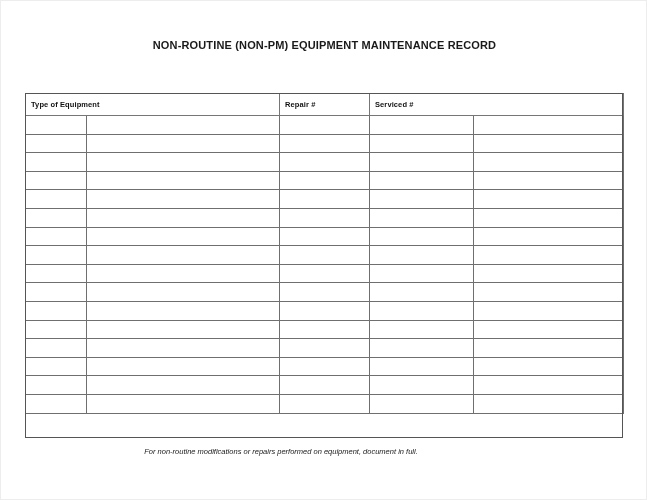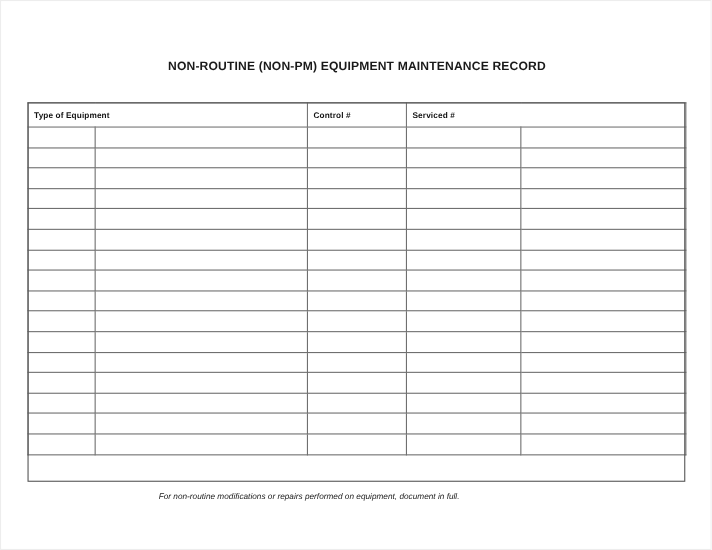--- a/index.html
+++ b/index.html
@@ -18,21 +18,21 @@
     position: relative;
     width: 647px;
     height: 500px;
     box-sizing: border-box;
     border: 1px solid #ededed;
     background: #ffffff;
   }
   #doc-title {
     position: absolute;
     left: 0;
-    top: 54px;
+    top: 38px;
     width: 647px;
     text-align: center;
     font-size: 11px;
     font-weight: bold;
     letter-spacing: 0.15px;
     color: #1a1a1a;
   }
   #record-table {
     position: absolute;
     left: 24px;
@@ -101,21 +101,21 @@
     <colgroup>
       <col style="width:61px">
       <col style="width:193px">
       <col style="width:90px">
       <col style="width:104px">
       <col style="width:150px">
     </colgroup>
     <tbody>
       <tr>
         <td class="ident-cell" colspan="2">Type of Equipment</td>
-        <td class="ident-cell">Control #</td>
+        <td class="ident-cell">Repair #</td>
         <td class="ident-cell" colspan="2">Serviced #</td>
       </tr>
     </tbody>
     <tbody id="log-body">
         <tr class="body-row">
           <td class="body-cell"></td>
           <td class="body-cell"></td>
           <td class="body-cell"></td>
           <td class="body-cell"></td>
           <td class="body-cell"></td>

